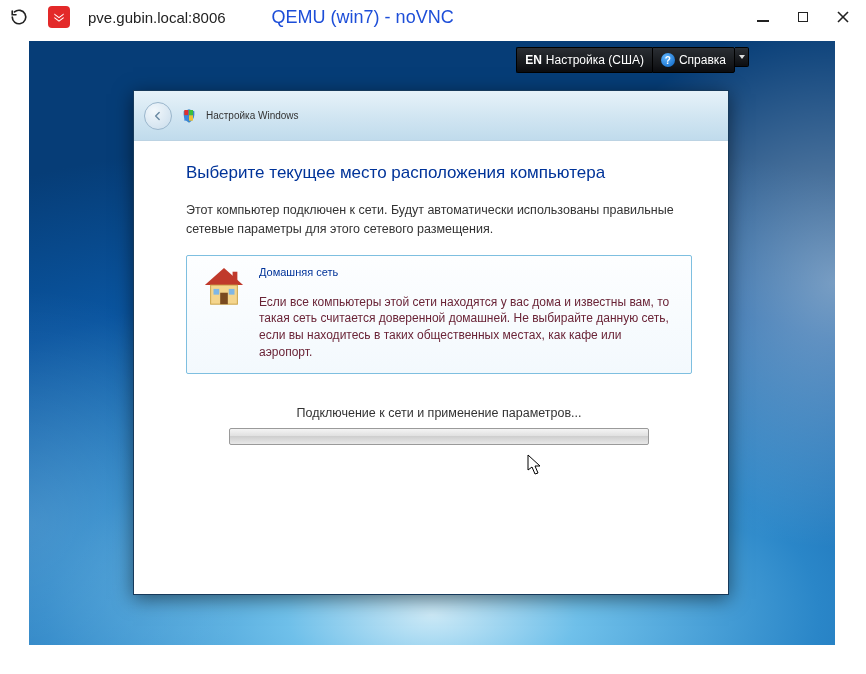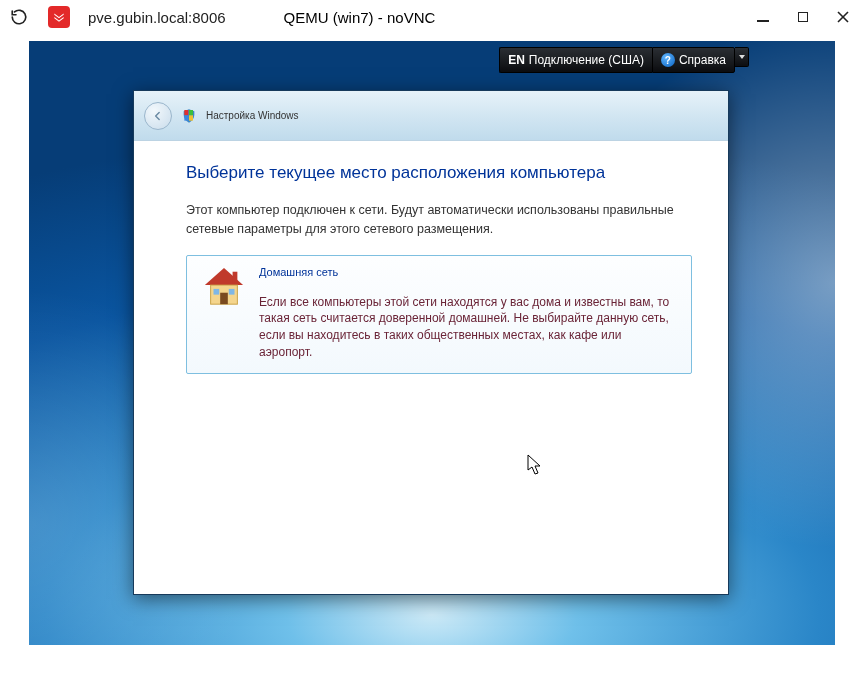--- a/index.html
+++ b/index.html
@@ -27,21 +27,21 @@
       color: #222;
     }
     .site-icon {
       width: 22px; height: 22px;
       background: #e32929;
       border-radius: 4px;
       display: flex; align-items: center; justify-content: center;
     }
     .site-icon svg { width: 14px; height: 14px; }
     .url-text { font-size: 15px; color: #222; }
-    .window-title { font-size: 15px; color: #000000; margin-left: 40px; }
+    .window-title { font-size: 18px; color: #1d4ed8; margin-left: 28px; }
     .browser-spacer { flex: 1; }
     .win-ctrls { display: flex; gap: 22px; margin-right: 6px; align-items: center; }
     .win-ctrl { width: 18px; height: 18px; display:flex; align-items:center; justify-content:center; font-size: 16px; color:#222; }
     .win-ctrl.min { align-items:flex-end; padding-bottom:4px;}
     .win-ctrl .sq { width:10px; height:10px; border:1.5px solid #222; }
 
     
     .vnc {
       position: absolute;
       left: 29px; top: 41px;
@@ -202,21 +202,21 @@
         </svg>
     </div>
   </div>
 </div>
 
 <div class="vnc">
 
   <div class="lang-bar">
     <div class="lang-seg left">
       <span class="bb">EN</span>
-      <span>Подключение (США)</span>
+      <span>Настройка (США)</span>
     </div>
     <div class="lang-seg right">
       <span class="help-circ">?</span>
       <span>Справка</span>
     </div>
     <div class="lang-caret"></div>
   </div>
 
   <div class="wizard">
     <div class="wizard-header">
@@ -251,20 +251,24 @@
             <rect x="29" y="24" width="6" height="6" fill="#7fb7e6"></rect>
             <rect x="33" y="6" width="5" height="12" fill="#c0392b"></rect>
           </svg>
         </div>
         <div class="net-text">
           <div class="net-title">Домашняя сеть</div>
           <div class="net-desc">Если все компьютеры этой сети находятся у вас дома и известны вам, то такая сеть считается доверенной домашней. Не выбирайте данную сеть, если вы находитесь в таких общественных местах, как кафе или аэропорт.</div>
         </div>
       </div>
 
+      <div class="status-area">
+        <div class="status-text">Подключение к сети и применение параметров...</div>
+        <div class="progress-bar"></div>
+      </div>
     </div>
   </div>
 
   <svg class="cursor" viewBox="0 0 16 22">
     <path d="M1 1 L1 16 L5 13 L8 20 L11 19 L8 12 L13 12 Z" fill="#fff" stroke="#000" stroke-width="1"></path>
   </svg>
 
 </div>
 
 </body></html>

